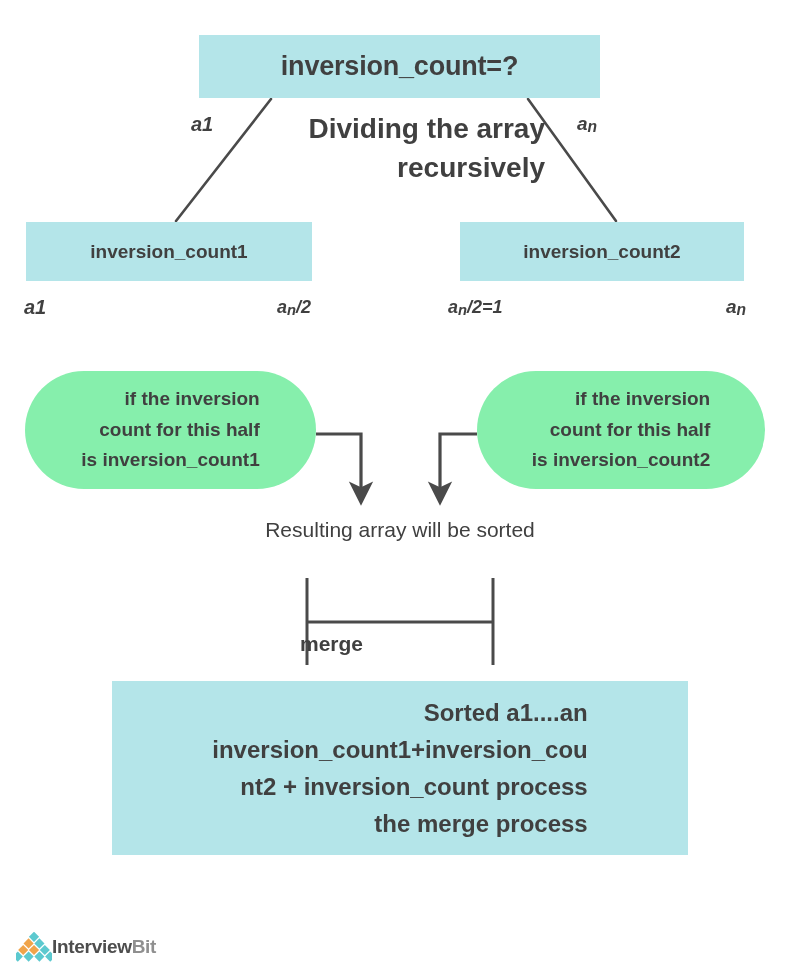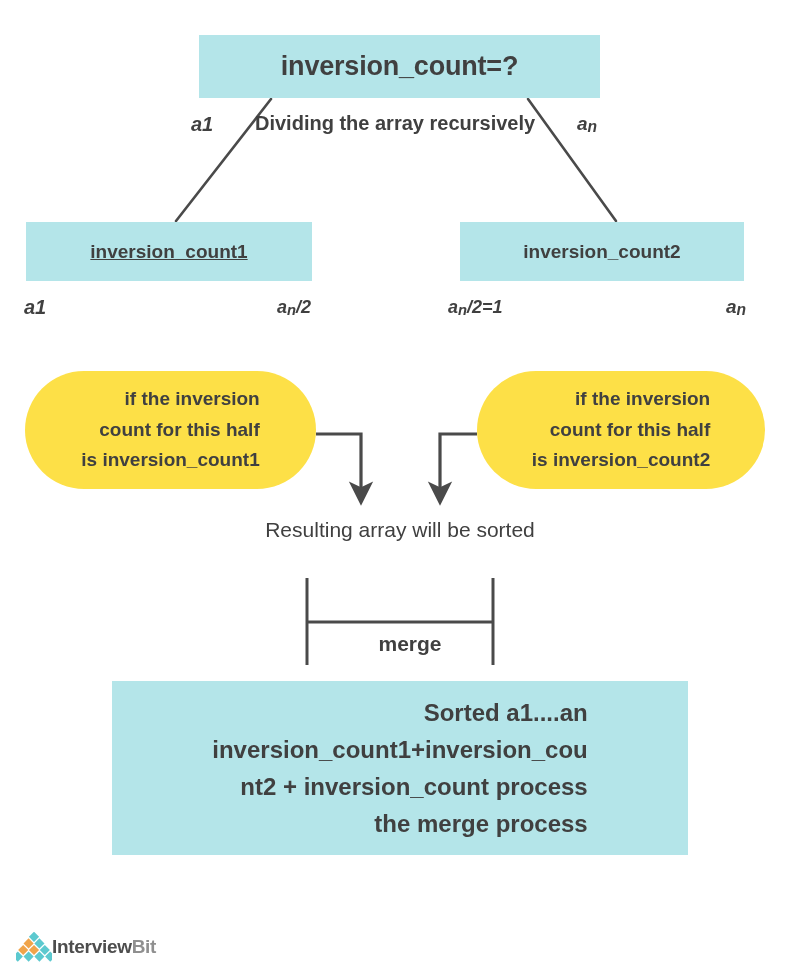--- a/index.html
+++ b/index.html
@@ -35,37 +35,36 @@
     box-sizing: border-box;
     display: flex;
     align-items: center;
     justify-content: center;
     text-align: right;
   }
   .node-blue {
     background: #b4e5e9;
   }
   .node-orange {
-    background: #fde047;
+    background: #86efac;
     border-radius: 60px;
   }
 
   #root-node {
     left: 199px; top: 35px;
     width: 401px; height: 63px;
     font-size: 27px;
     font-weight: 600;
     letter-spacing: -0.2px;
   }
   #left-node {
     left: 26px; top: 222px;
     width: 286px; height: 59px;
     font-size: 19px;
     font-weight: 700;
-    text-decoration: underline;
   }
   #right-node {
     left: 460px; top: 222px;
     width: 284px; height: 59px;
     font-size: 19px;
     font-weight: 700;
   }
   #left-cond-node {
     left: 25px; top: 371px;
     width: 291px; height: 118px;
@@ -101,22 +100,22 @@
     font-size: 0.82em;
     vertical-align: -0.14em;
   }
 
   #label-a1-top   { left: 191px; top: 113px; font-size: 20px; }
   #label-an-top   { left: 577px; top: 113px; font-size: 19px; }
   #split-caption  {
     position: absolute;
     left: 255px; top: 110px;
     width: 290px;
-    text-align: left;
-    font-size: 20px;
+    text-align: right;
+    font-size: 28px;
     font-weight: 700;
     line-height: 1.38;
     color: #404040;
   }
   #label-a1-l     { left: 24px;  top: 296px; font-size: 20px; }
   #label-an2-l    { left: 277px; top: 297px; font-size: 18px; }
   #label-an21-r   { left: 448px; top: 297px; font-size: 18px; }
   #label-an-r     { left: 726px; top: 296px; font-size: 19px; }
 
   #resulting-text {
@@ -124,23 +123,23 @@
     left: 255px; top: 515px;
     width: 290px;
     text-align: center;
     font-size: 21px;
     font-weight: 400;
     line-height: 1.4;
     color: #404040;
   }
   #merge-label {
     position: absolute;
-    left: 320px; top: 632px;
+    left: 300px; top: 632px;
     width: 180px;
-    text-align: center;
+    text-align: left;
     font-size: 21px;
     font-weight: 700;
     color: #404040;
   }
 
   #caption {
     position: absolute;
     left: 0; top: 882px;
     width: 800px;
     text-align: center;

